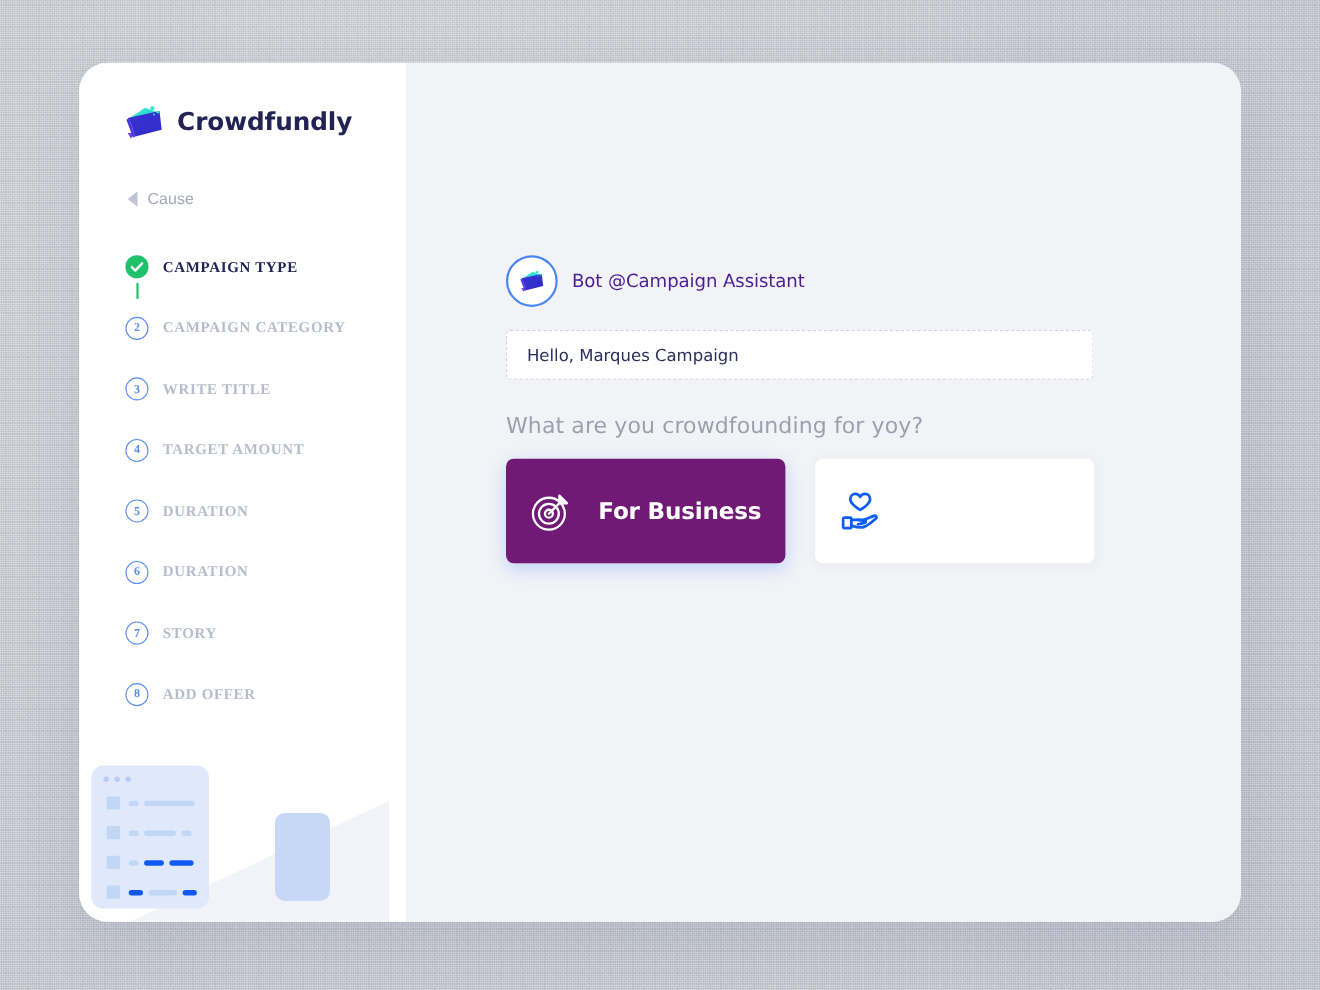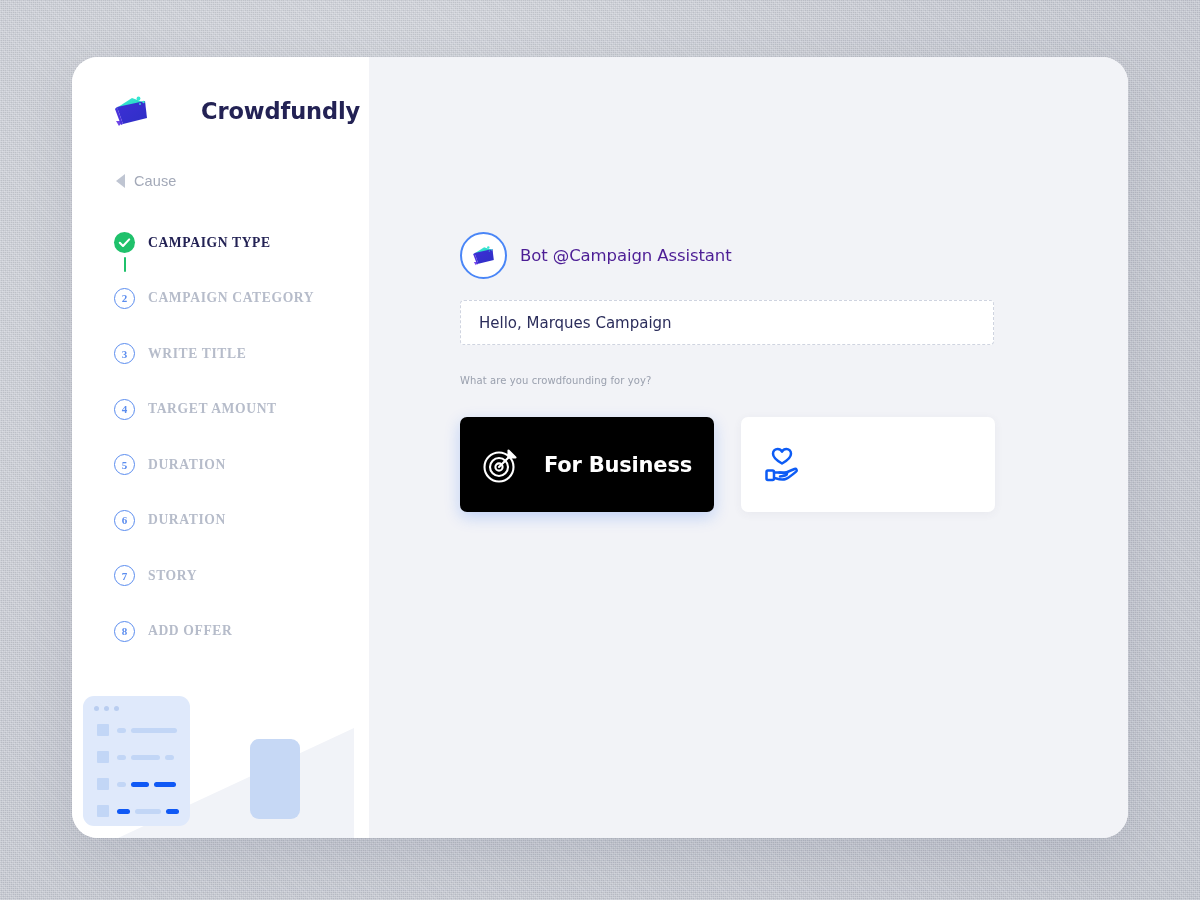--- a/index.html
+++ b/index.html
@@ -65,21 +65,20 @@
     align-items: center;
     gap: 9px;
   }
   .logo-mark { width: 42px; height: 42px; display: block; }
   .logo-word {
     font-size: 22.5px;
     font-weight: 700;
     letter-spacing: -.1px;
     color: #232254;
     font-family: "DejaVu Sans", sans-serif;
-    margin-left: 40px;
   }
 
   .back-row {
     position: absolute;
     left: 44px;
     top: 116px;
     display: flex;
     align-items: center;
     gap: 9px;
     cursor: pointer;
@@ -240,21 +239,21 @@
   #greeting-text {
     font-size: 15px;
     color: #2b2d5b;
     font-family: "DejaVu Sans", sans-serif;
   }
 
   #question {
     position: absolute;
     left: 91px;
     top: 318px;
-    font-size: 10px;
+    font-size: 20px;
     color: #9aa0ae;
     letter-spacing: .1px;
     font-family: "DejaVu Sans", sans-serif;
   }
 
   #choices {
     position: absolute;
     left: 91px;
     top: 360px;
     display: flex;
@@ -286,21 +285,21 @@
     letter-spacing: -.2px;
     font-family: "DejaVu Sans", sans-serif;
   }
   .choice-sub {
     font-size: 13px;
     font-weight: 700;
     font-family: "DejaVu Sans", sans-serif;
   }
 
   .choice.selected {
-    background: #000000;
+    background: #701a75;
     box-shadow: 0 5px 16px rgba(13,92,245,.22);
   }
   .choice.selected .choice-title { color: #ffffff; }
   .choice.selected .choice-sub   { color: #ffffff; }
 
   .choice.unselected {
     background: #ffffff;
     box-shadow: 0 2px 10px rgba(60,70,110,.06);
   }
   .choice.unselected .choice-title { color: #202453; }

